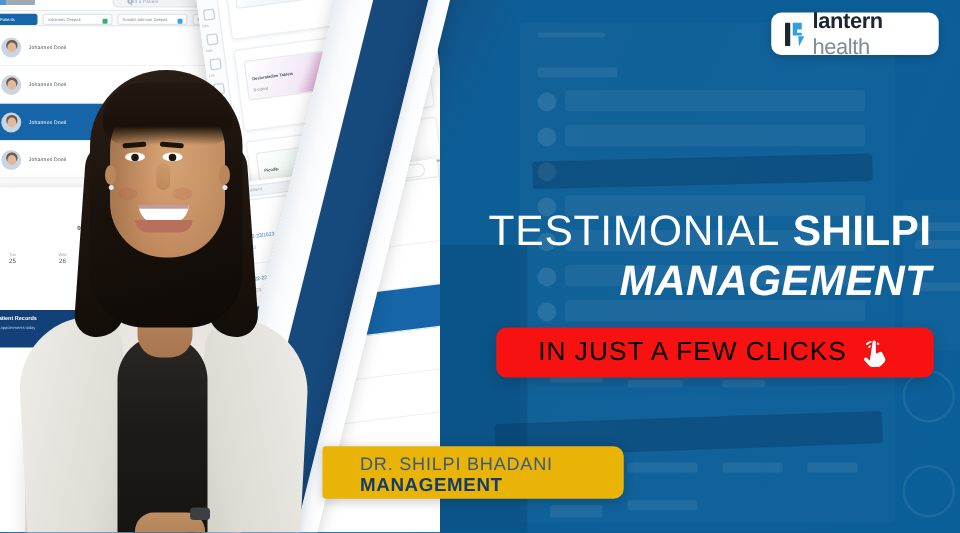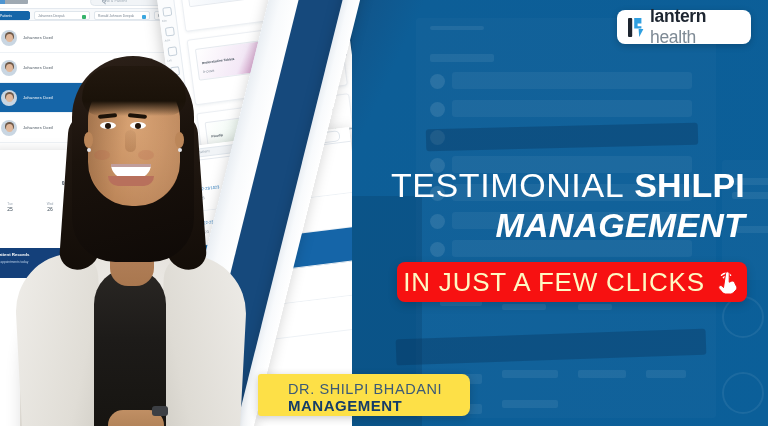--- a/index.html
+++ b/index.html
@@ -196,24 +196,24 @@
     line-height:1.02;}
   #headline .l1{font-size:34px;color:#fff;letter-spacing:.6px;white-space:nowrap;}
   #headline .l1 .thin{font-weight:300;}
   #headline .l1 .bold{font-weight:bold;letter-spacing:.2px;}
   #headline .l2{font-size:34px;color:#fff;font-weight:bold;letter-spacing:.2px;
     margin-top:5px;font-style:italic;}
 
   #cta{position:absolute;left:397px;top:262px;width:350px;height:40px;background:#f71111;
     border-radius:8px;display:flex;align-items:center;justify-content:center;
     box-shadow:0 3px 10px rgba(0,0,0,.18);}
-  #cta .ctl{font-size:26px;color:#fef9c3;letter-spacing:.8px;font-weight:normal;}
+  #cta .ctl{font-size:21px;color:#000000;letter-spacing:.8px;font-weight:normal;}
   #cta .hico{width:26px;height:28px;margin-left:10px;position:relative;top:1px;}
 
-  #plate{position:absolute;left:258px;top:374px;width:212px;height:42px;background:#fde047;
+  #plate{position:absolute;left:258px;top:357px;width:241px;height:42px;background:#eab308;
     border-radius:3px 8px 8px 3px;box-shadow:0 2px 9px rgba(0,0,0,.2);}
   #plate .n1{position:absolute;left:30px;top:7px;font-size:14.5px;color:#3c5a76;
     letter-spacing:.6px;}
   #plate .n2{position:absolute;left:30px;top:23px;font-size:15px;color:#143c68;
     font-weight:bold;letter-spacing:.5px;}
 
   
   #logo{position:absolute;left:617px;top:10px;width:134px;height:34px;background:#fff;
     border-radius:8px;box-shadow:0 2px 7px rgba(0,0,0,.2);display:flex;align-items:center;}
   #logo .mark{width:17px;height:19px;margin-left:11px;position:relative;}

